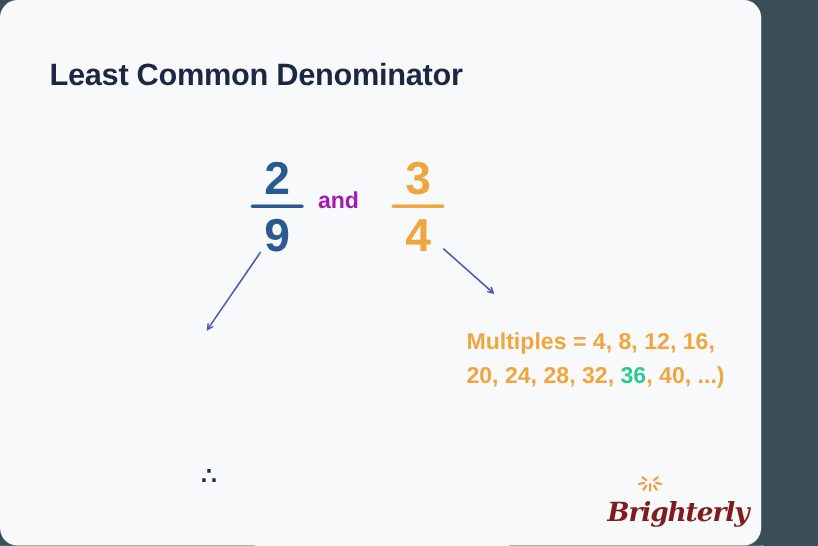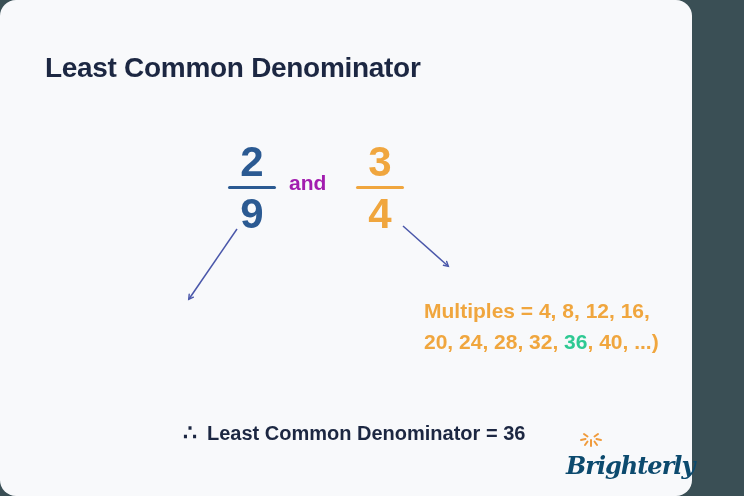--- a/index.html
+++ b/index.html
@@ -82,27 +82,27 @@
     font-size:22px;
     margin-right:10px;
   }
   .logo{
     position:absolute;
     right:18px;bottom:14px;
     width:122px;height:52px;
   }
   .logo-text{
     position:absolute;
-    left:14px;bottom:2px;
+    left:0;bottom:2px;
     font-family:"DejaVu Serif", serif;
     font-style:italic;
     font-weight:700;
     font-size:24px;
     letter-spacing:-1px;
-    color:#0c4a6e;
+    color:#7f1d1d;
     white-space:nowrap;
   }
   .logo-spark{
     position:absolute;
     left:26px;top:0px;
     width:26px;height:20px;
   }
 </style>
 </head>
 <body>
@@ -137,21 +137,20 @@
     </svg>
 
 
     <div class="multiples multiples-right">
       <span>Multiples = 4, 8, 12, 16,</span><br>
       <span>20, 24, 28, 32, </span><span class="hl-green">36</span><span>, 40, ...)</span>
     </div>
 
     <div class="conclusion">
       <span class="therefore">∴</span>
-      <span>Least Common Denominator = 36</span>
     </div>
 
     <div class="logo">
       <svg class="logo-spark" viewBox="0 0 26 20">
         <g stroke="#f09b3c" stroke-width="2" stroke-linecap="round" fill="none">
           <line x1="13" y1="16" x2="13" y2="10"></line>
           <line x1="7" y1="15" x2="9.5" y2="11.5"></line>
           <line x1="19" y1="15" x2="16.5" y2="11.5"></line>
           <line x1="3" y1="10" x2="7.5" y2="9"></line>
           <line x1="23" y1="10" x2="18.5" y2="9"></line>

